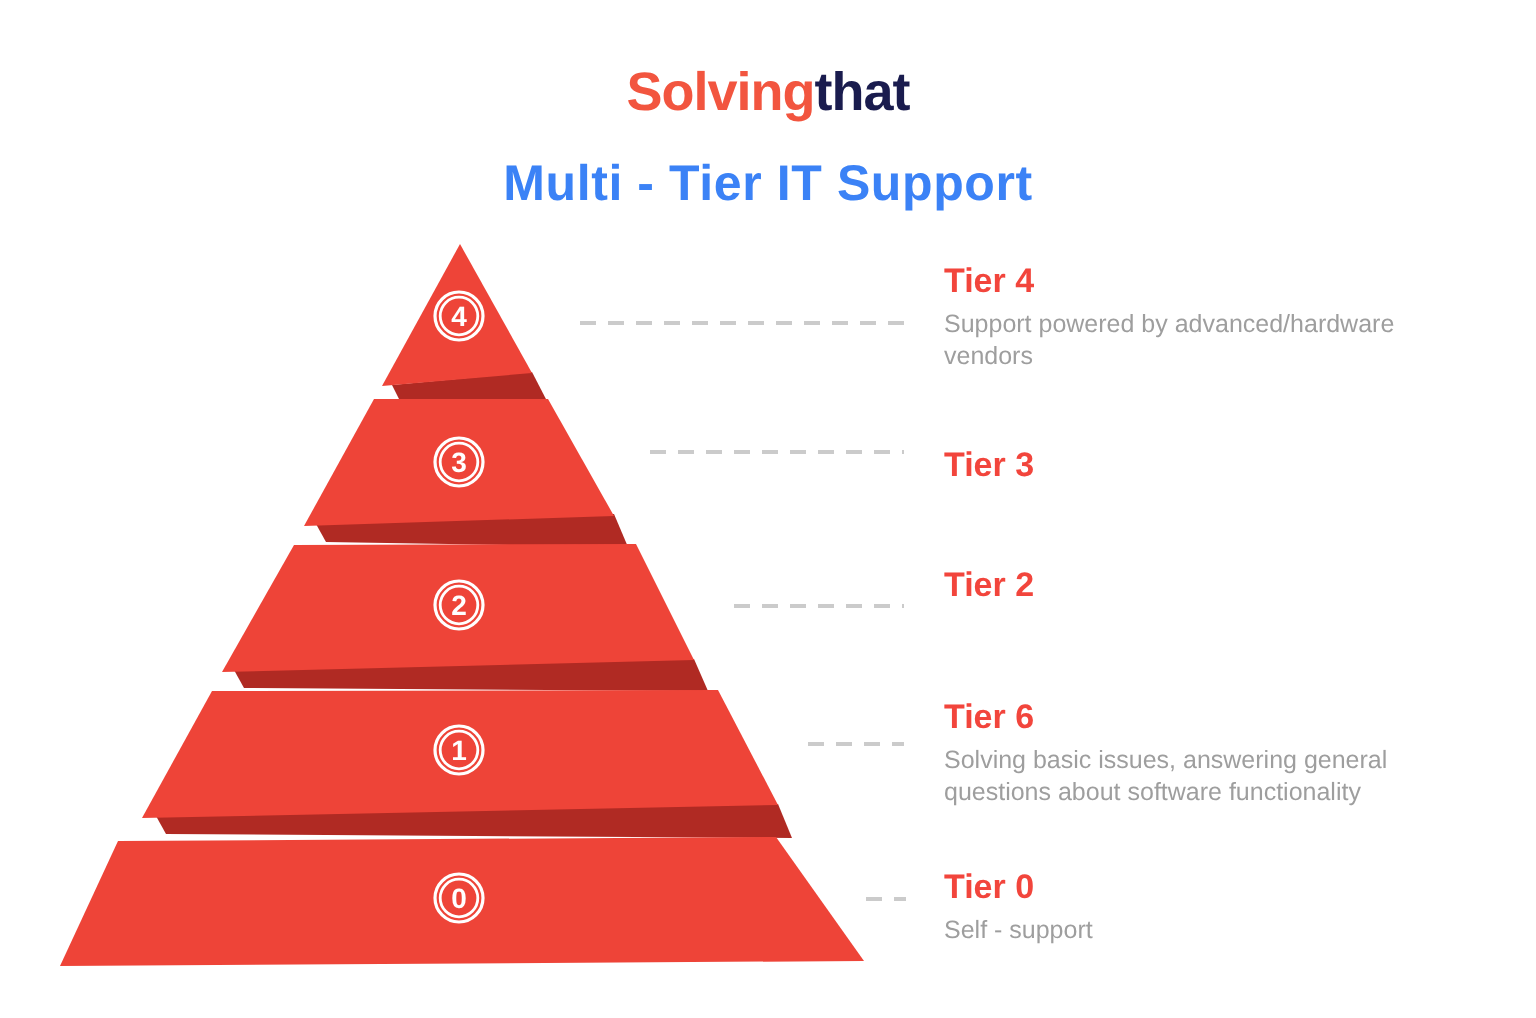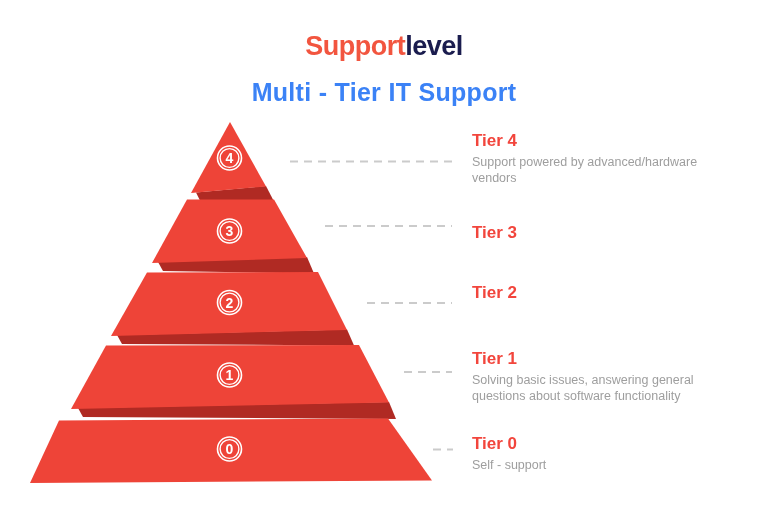--- a/index.html
+++ b/index.html
@@ -77,21 +77,21 @@
   .tier-block-2 { top: 283px; }
   .tier-block-1 { top: 349px; }
   .tier-block-0 { top: 434px; }
 </style>
 </head>
 <body>
 
 <div class="canvas">
 
   <div class="logo">
-    <span class="logo-red">Support</span><span class="logo-navy">level</span>
+    <span class="logo-red">Solving</span><span class="logo-navy">that</span>
   </div>
 
   <h1 class="page-title">Multi - Tier IT Support</h1>
 
   <svg class="pyramid-svg" viewBox="0 0 768 509">
 
     <polygon class="tier-shadow" points="196,192.5 266,186 274,201.5 200,200.5"></polygon>
     <polygon class="tier-shadow" points="158,262 307,257 314,273.5 163,271"></polygon>
     <polygon class="tier-shadow" points="117,335 347,329.5 354,345.5 122,344"></polygon>
     <polygon class="tier-shadow" points="78,408 389,402 396,419 83,417"></polygon>
@@ -139,21 +139,21 @@
     <h2>Tier 4</h2>
     <p>Support powered by advanced/hardware vendors</p>
   </div>
   <div class="tier-text tier-block-3">
     <h2>Tier 3</h2>
   </div>
   <div class="tier-text tier-block-2">
     <h2>Tier 2</h2>
   </div>
   <div class="tier-text tier-block-1">
-    <h2>Tier 1</h2>
+    <h2>Tier 6</h2>
     <p>Solving basic issues, answering general questions about software functionality</p>
   </div>
   <div class="tier-text tier-block-0">
     <h2>Tier 0</h2>
     <p>Self - support</p>
   </div>
 
 </div>
 
 </body></html>

